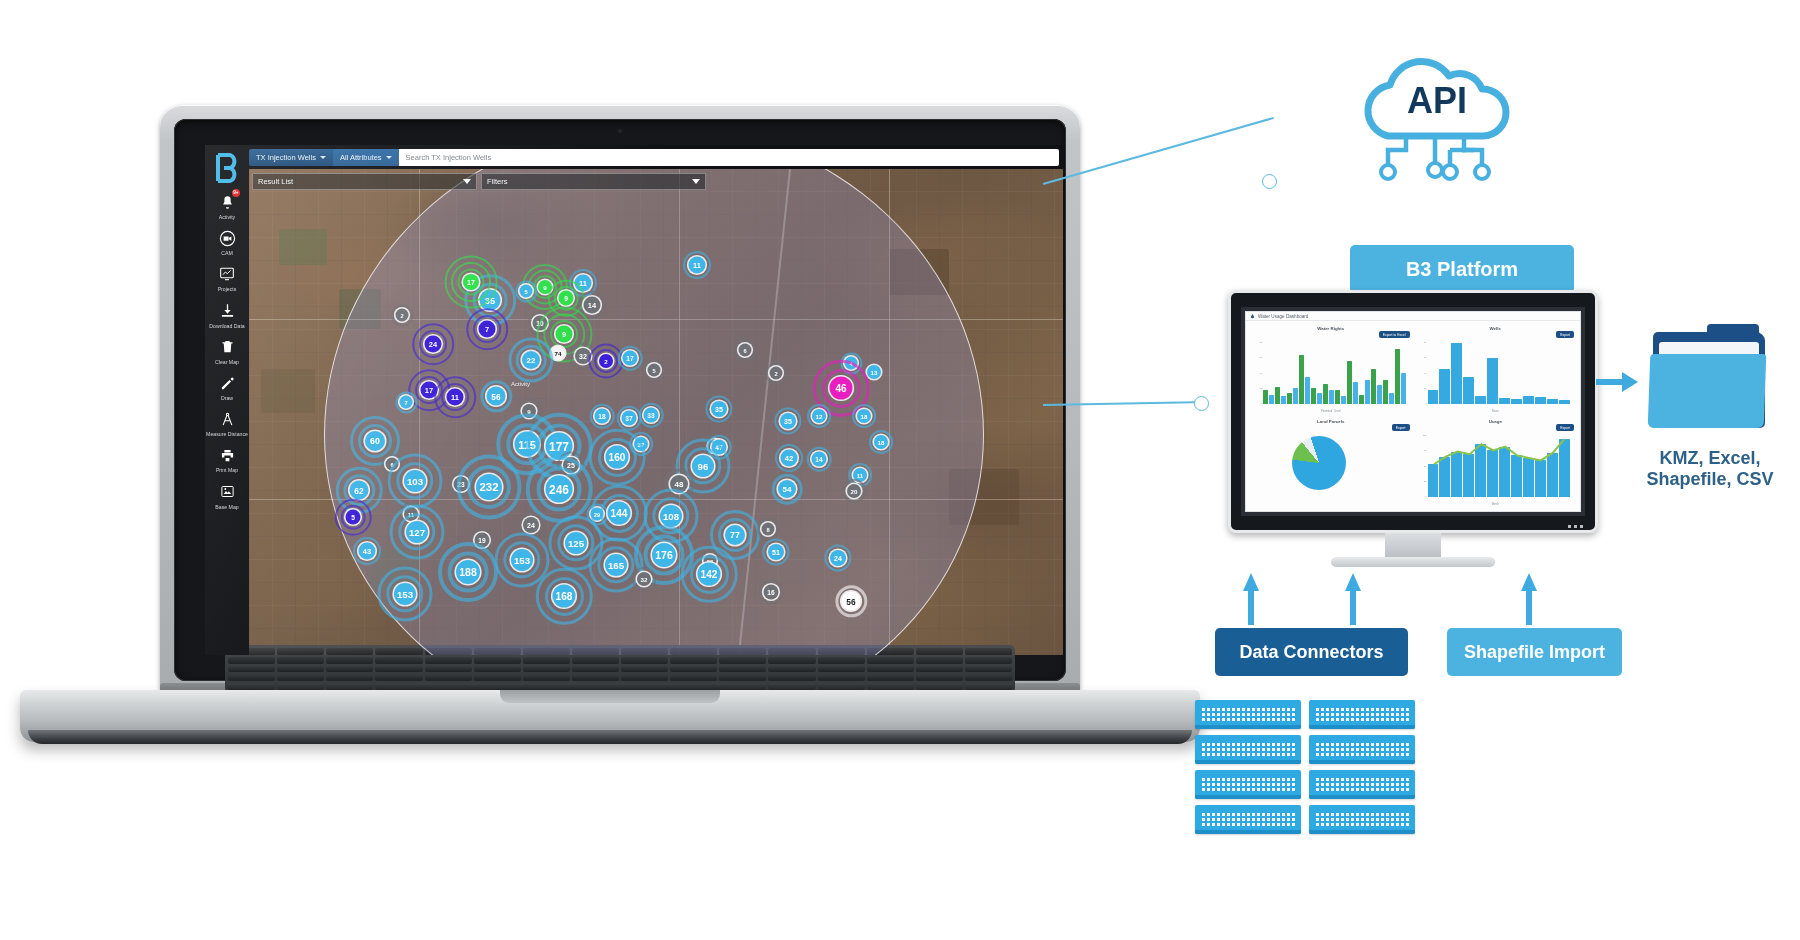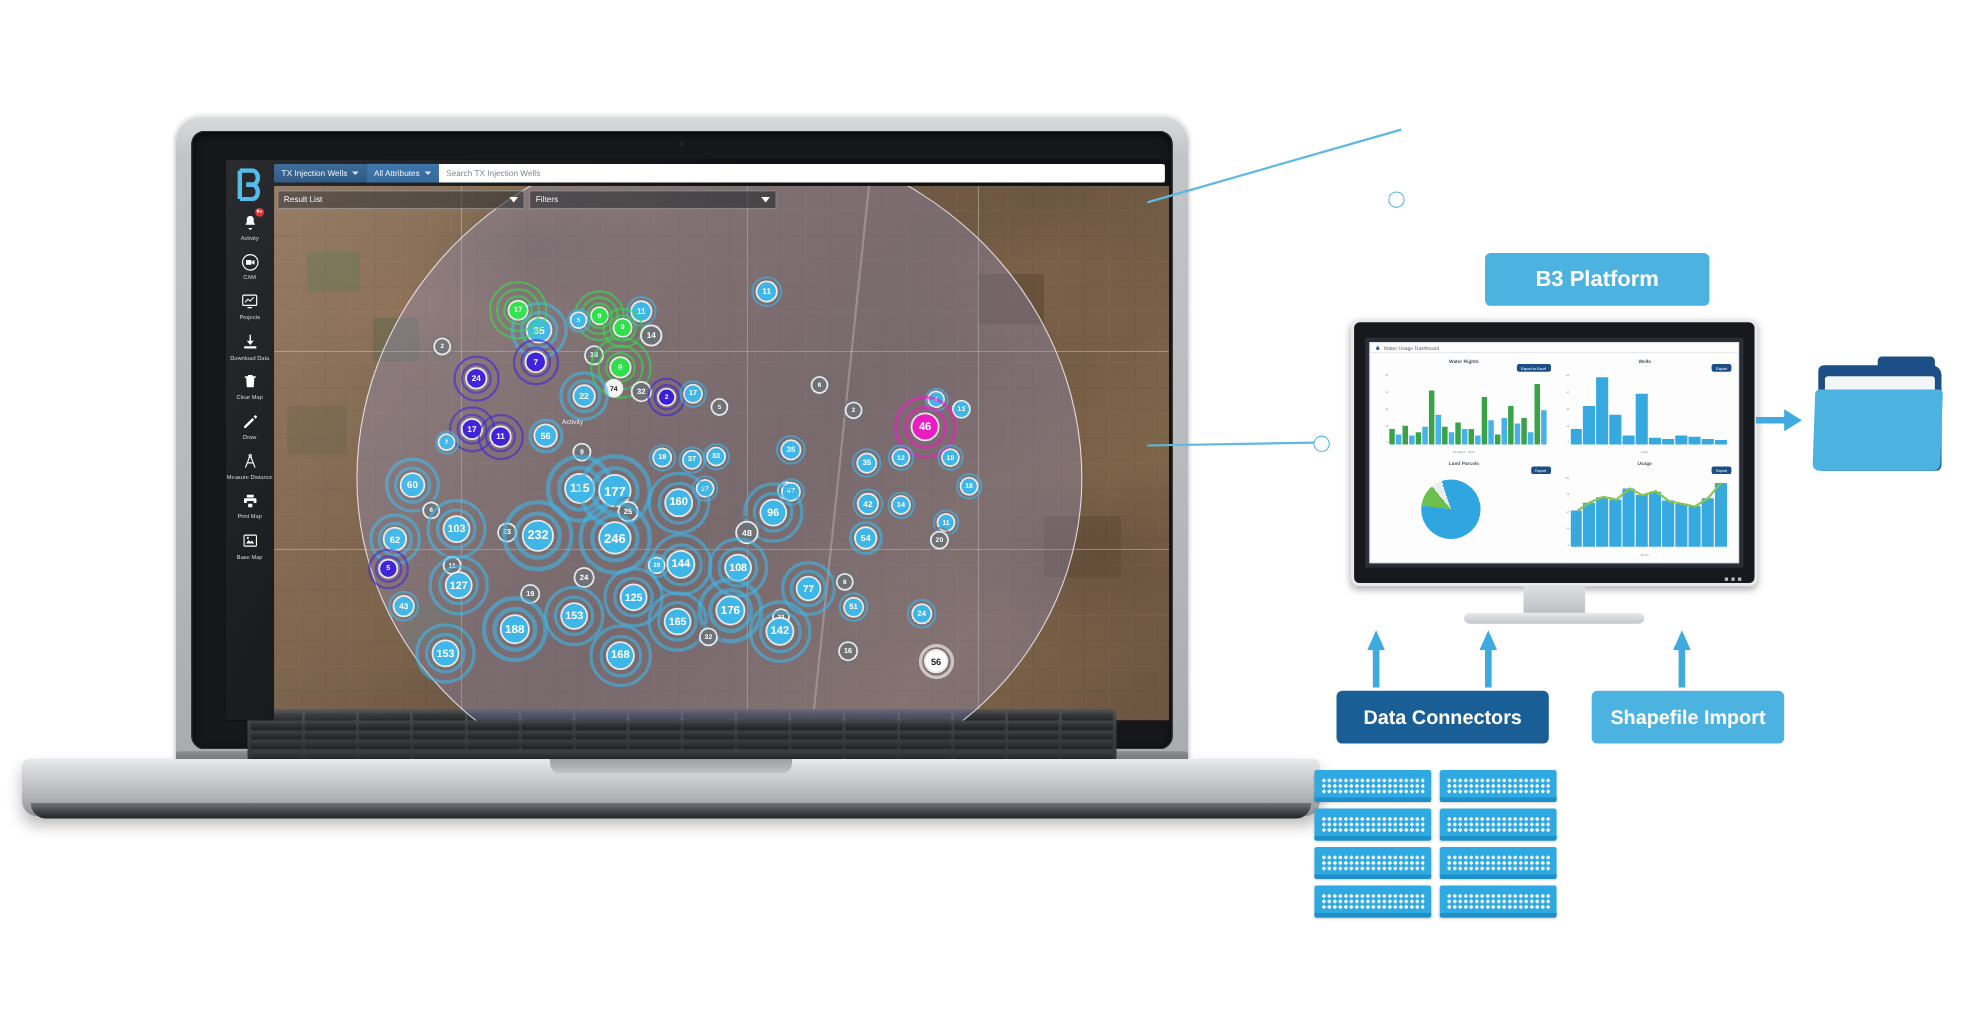--- a/index.html
+++ b/index.html
@@ -183,21 +183,21 @@
   .cnode {
     position:absolute; width:15px; height:15px; border-radius:50%;
     border:1.5px solid #5cb9e0; background:#fff; z-index:3;
   }
 
   .btn-cap {
     position:absolute; display:flex; align-items:center; justify-content:center;
     color:#fff; font-weight:bold; border-radius:5px; text-align:center;
     font-family:"Liberation Sans",sans-serif;
   }
-  #b3-platform { left:1350px; top:230px; width:204px; height:48px; background:#4cb2e0; font-size:20px; }
+  #b3-platform { left:1350px; top:245px; width:224px; height:48px; background:#4cb2e0; font-size:20px; }
   #data-connectors { left:1215px; top:628px; width:193px; height:48px; background:#1a5e96; font-size:18px; }
   #shapefile-import { left:1447px; top:628px; width:175px; height:48px; background:#4cb2e0; font-size:18px; }
 
   .caption {
     position:absolute; color:#2e6187; font-weight:bold; text-align:center;
     line-height:21px; font-size:18px; font-family:"Liberation Sans",sans-serif;
   }
 
   .monitor { position:absolute; left:1228px; top:290px; width:370px; height:243px; }
   .mon-bezel {
@@ -887,20 +887,40 @@
       <div class="deck-edge"></div>
     </div>
   </div>
 
   <div class="connector" style="left:1043px; top:183px; width:240px; transform: rotate(-16deg);"></div>
   <div class="cnode" style="left:1262px; top:174px;"></div>
 
   <div class="connector" style="left:1043px; top:404px; width:165px; transform: rotate(-1deg);"></div>
   <div class="cnode" style="left:1194px; top:396px;"></div>
 
+  <div class="cloud">
+    <svg viewBox="0 0 190 150" width="190" height="150">
+      <path d="M48 88 a26 26 0 0 1 2-51 a33 33 0 0 1 59-9 a24 24 0 0 1 33 13 a23 23 0 0 1 1 47 z" fill="#ffffff" stroke="#47b0df" stroke-width="7" stroke-linejoin="round"></path>
+      <g stroke="#47b0df" stroke-width="4.5" fill="none">
+        <path d="M66 88 v14 h-18 v14"></path>
+        <path d="M95 88 v26"></path>
+        <path d="M124 88 v14 h18 v14"></path>
+        <path d="M124 102 h-2 M124 102 h2"></path>
+        <path d="M110 102 h24"></path>
+        <path d="M110 102 v14"></path>
+      </g>
+      <g fill="#ffffff" stroke="#47b0df" stroke-width="4">
+        <circle cx="48" cy="124" r="7"></circle>
+        <circle cx="95" cy="122" r="7"></circle>
+        <circle cx="110" cy="124" r="7"></circle>
+        <circle cx="142" cy="124" r="7"></circle>
+      </g>
+      <text x="97" y="65" text-anchor="middle" font-family="Liberation Sans, sans-serif" font-size="36" font-weight="bold" fill="#12395c" id="api-text">API</text>
+    </svg>
+  </div>
 
   <div class="btn-cap" id="b3-platform">B3 Platform</div>
 
   <div class="monitor">
     <div class="mon-bezel">
       <div class="mon-screen">
         <div class="dash">
           <div class="dash-head">
             <svg width="5" height="5" viewBox="0 0 10 10">
                 <path d="M5 0 L8.5 6 A3.7 3.7 0 0 1 1.5 6 Z" fill="#2a5b86"></path>
@@ -1032,20 +1052,24 @@
     <svg viewBox="0 0 42 20" width="42" height="20">
       <path d="M0 7 h26 v-7 l16 10 -16 10 v-7 H0 z" fill="#3eaae0"></path>
     </svg>
   </div>
   <div class="folder">
     <div class="fd-tab"></div>
     <div class="fd-back"></div>
     <div class="fd-paper"></div>
     <div class="fd-front"></div>
   </div>
+  <div class="caption" style="left:1620px; top:448px; width:180px;">
+    <div>KMZ, Excel,</div>
+    <div>Shapefile, CSV</div>
+  </div>
 
   <div class="arrow-up" style="left:1243px; top:573px;">
     <span class="head"></span>
       <span class="shaft"></span>
   </div>
   <div class="arrow-up" style="left:1345px; top:573px;">
     <span class="head"></span>
       <span class="shaft"></span>
   </div>
   <div class="arrow-up" style="left:1521px; top:573px;">

